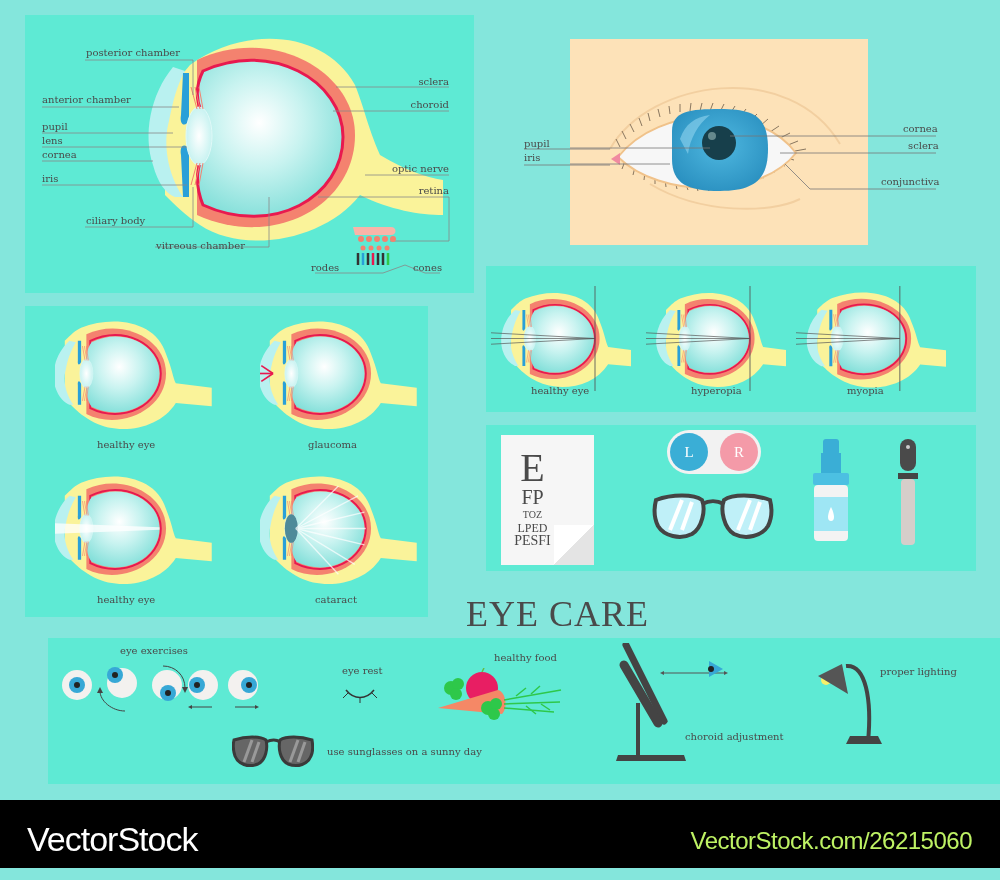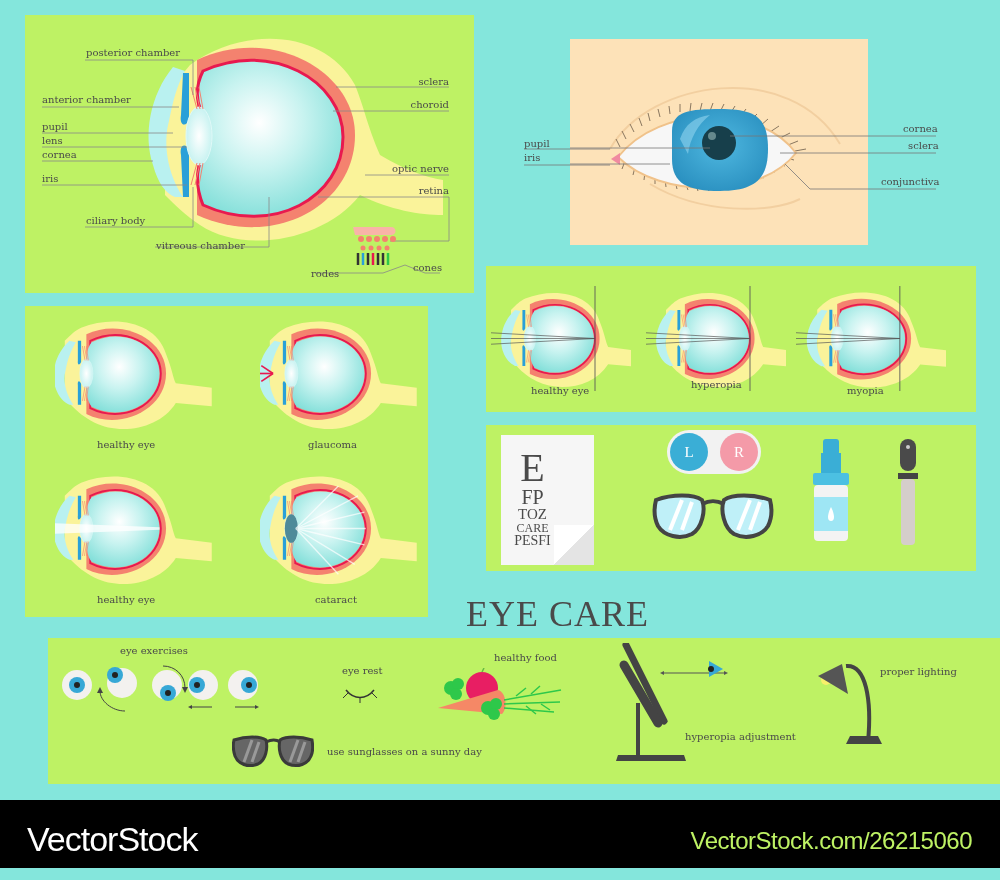--- a/index.html
+++ b/index.html
@@ -1,18 +1,18 @@
 <!DOCTYPE html>
 <html><head>
 <meta charset="utf-8">
 <style>
   * { box-sizing: border-box; margin: 0; padding: 0; }
   html, body { width: 1000px; height: 880px; overflow: hidden; }
   body { background: #84E6DC; position: relative; font-family: "DejaVu Serif", "Liberation Serif", serif; color: #444; }
-  .panel { position: absolute; background: #bef264; }
+  .panel { position: absolute; background: #5eead4; }
   .lbl { position: absolute; font-size: 10px; color: #4a4a4a; white-space: nowrap; line-height: 1; font-family: "DejaVu Serif", serif; }
   .svgfill { position: absolute; left: 0; top: 0; }
   .caption { position: absolute; font-size: 10px; color: #4a4a4a; white-space: nowrap; text-align: center; font-family: "DejaVu Serif", serif; }
   .title { position: absolute; left: 466px; top: 596px; font-size: 36px; color: #4a4a4a; font-family: "Liberation Serif", "DejaVu Serif", serif; letter-spacing: 1px; line-height: 1; }
   .footer { position: absolute; left: 0; top: 800px; width: 1000px; height: 68px; background: #000; }
   .footer .brand { position: absolute; left: 27px; top: 20px; font-size: 34px; color: #fff; font-family: "Liberation Sans", sans-serif; letter-spacing: -1px; }
   .footer .url { position: absolute; right: 28px; top: 27px; font-size: 24px; color: #bef264; font-family: "Liberation Sans", sans-serif; letter-spacing: -0.5px; }
 </style>
 </head>
 <body>
@@ -127,21 +127,21 @@
   <span class="lbl" style="left:17px; top:107px;">pupil</span>
   <span class="lbl" style="left:17px; top:121px;">lens</span>
   <span class="lbl" style="left:17px; top:135px;">cornea</span>
   <span class="lbl" style="left:17px; top:159px;">iris</span>
   <span class="lbl" style="left:61px; top:201px;">ciliary body</span>
   <span class="lbl" style="left:131px; top:226px;">vitreous chamber</span>
   <span class="lbl" style="right:25px; top:62px;">sclera</span>
   <span class="lbl" style="right:25px; top:85px;">choroid</span>
   <span class="lbl" style="right:25px; top:149px;">optic nerve</span>
   <span class="lbl" style="right:25px; top:171px;">retina</span>
-  <span class="lbl" style="left:286px; top:254px;">rodes</span>
+  <span class="lbl" style="left:286px; top:248px;">rodes</span>
   <span class="lbl" style="left:388px; top:248px;">cones</span>
 </div>
 
 <div class="panel" style="left:570px; top:39px; width:298px; height:206px; background:#FDE2B8;">
   <svg class="svgfill" width="298" height="206">
     <path d="M40,110 C80,40 220,20 270,105" fill="none" stroke="#f2cfa0" stroke-width="2"></path>
     <path d="M80,145 C130,175 200,175 230,160" fill="none" stroke="#f2cfa0" stroke-width="2"></path>
 
     <g stroke="#6b5a48" stroke-width="0.8">
       <path d="M50,108 L46,100 M56,100 L52,92 M64,93 L60,85 M72,87 L69,79 M80,82 L78,74 M90,78 L88,70 M100,75 L99,67 M110,73 L110,65 M120,72 L121,64 M130,72 L132,64 M140,72 L143,64 M150,73 L154,65 M160,75 L165,67 M170,78 L176,70 M180,82 L187,75 M190,87 L198,80 M200,93 L209,87 M210,99 L220,94 M218,106 L228,102 M225,112 L236,110"></path>
@@ -240,32 +240,32 @@
   <svg style="position:absolute; left:310px; top:20px;" width="150" height="105" viewBox="0 0 260 180">
     <use href="#eyeSection" transform="scale(1.05,1)"></use>
     <g stroke="#555" stroke-width="1.2">
         <line x1="0" y1="80" x2="180" y2="90"></line>
         <line x1="0" y1="90" x2="180" y2="90"></line>
         <line x1="0" y1="100" x2="180" y2="90"></line>
       </g>
     <line x1="180" y1="-20" x2="180" y2="190" stroke="#555" stroke-width="1.5"></line>
   </svg>
   <span class="caption" style="left:45px; top:119px;">healthy eye</span>
-  <span class="caption" style="left:205px; top:113px;">hyperopia</span>
+  <span class="caption" style="left:205px; top:119px;">hyperopia</span>
   <span class="caption" style="left:361px; top:119px;">myopia</span>
 </div>
 
 <div class="panel" style="left:486px; top:425px; width:490px; height:146px;">
 
   <div style="position:absolute; left:15px; top:10px; width:93px; height:130px; background:#f6f6f6; text-align:center; font-family:'Liberation Serif',serif; color:#4a4a4a;">
     <div style="position:absolute; right:0; bottom:0; width:40px; height:40px; background:linear-gradient(135deg, #fff 50%, #e4e4e4 50%);"></div>
     <div style="font-size:40px; line-height:38px; margin-top:14px; margin-left:-30px;">E</div>
     <div style="font-size:20px; line-height:20px; margin-left:-30px;">FP</div>
-    <div style="font-size:15px; line-height:15px; margin-left:-30px;">TOZ</div>
-    <div style="font-size:12px; line-height:13px; margin-left:-30px;">CARE</div>
+    <div style="font-size:10px; line-height:15px; margin-left:-30px;">TOZ</div>
+    <div style="font-size:12px; line-height:13px; margin-left:-30px;">LPED</div>
     <div style="font-size:14px; line-height:11px; margin-left:-30px;">PESFI</div>
   </div>
 
   <div style="position:absolute; left:181px; top:5px; width:94px; height:44px; background:#f2f2f2; border-radius:22px;">
     <div style="position:absolute; left:3px; top:3px; width:38px; height:38px; border-radius:50%; background:#3aaed6; color:#fff; font-size:15px; text-align:center; line-height:38px; font-family:'Liberation Serif',serif;">L</div>
     <div style="position:absolute; right:3px; top:3px; width:38px; height:38px; border-radius:50%; background:#f49aa8; color:#fff; font-size:15px; text-align:center; line-height:38px; font-family:'Liberation Serif',serif;">R</div>
   </div>
 
   <svg style="position:absolute; left:166px; top:65px;" width="122" height="52">
     <path d="M4,10 C20,4 42,4 50,10 C54,20 50,38 40,44 C28,50 12,46 6,36 C2,28 2,18 4,10 Z" fill="#bff0f8" stroke="#444" stroke-width="4"></path>
@@ -361,21 +361,21 @@
     <path d="M10,22 L44,80" stroke="#444" stroke-width="9" stroke-linecap="round"></path>
     <line x1="24" y1="60" x2="24" y2="112" stroke="#444" stroke-width="4"></line>
     <path d="M2,118 L72,118 L70,112 L4,112 Z" fill="#444"></path>
     <line x1="50" y1="30" x2="110" y2="30" stroke="#555" stroke-width="1"></line>
     <path d="M50,28 L46,30 L50,32 Z M110,28 L114,30 L110,32 Z" fill="#555"></path>
   </svg>
   <svg style="position:absolute; left:659px; top:21px;" width="20" height="20">
     <path d="M2,2 L16,10 L2,18 Z" fill="#37a8d6"></path>
       <circle cx="4" cy="10" r="3" fill="#222"></circle>
   </svg>
-  <span class="caption" style="left:637px; top:93px;">hyperopia adjustment</span>
+  <span class="caption" style="left:637px; top:93px;">choroid adjustment</span>
 
   <svg style="position:absolute; left:768px; top:22px;" width="70" height="88">
     <circle cx="10" cy="20" r="5" fill="#f7f06a"></circle>
     <path d="M2,16 L26,4 L32,34 Z" fill="#555"></path>
     <path d="M30,6 C50,4 56,40 52,82" fill="none" stroke="#444" stroke-width="4"></path>
     <path d="M30,84 L66,84 L62,76 L34,76 Z" fill="#444"></path>
   </svg>
   <span class="caption" style="left:832px; top:28px;">proper lighting</span>
 
   <svg style="position:absolute; left:184px; top:96px;" width="82" height="34">

